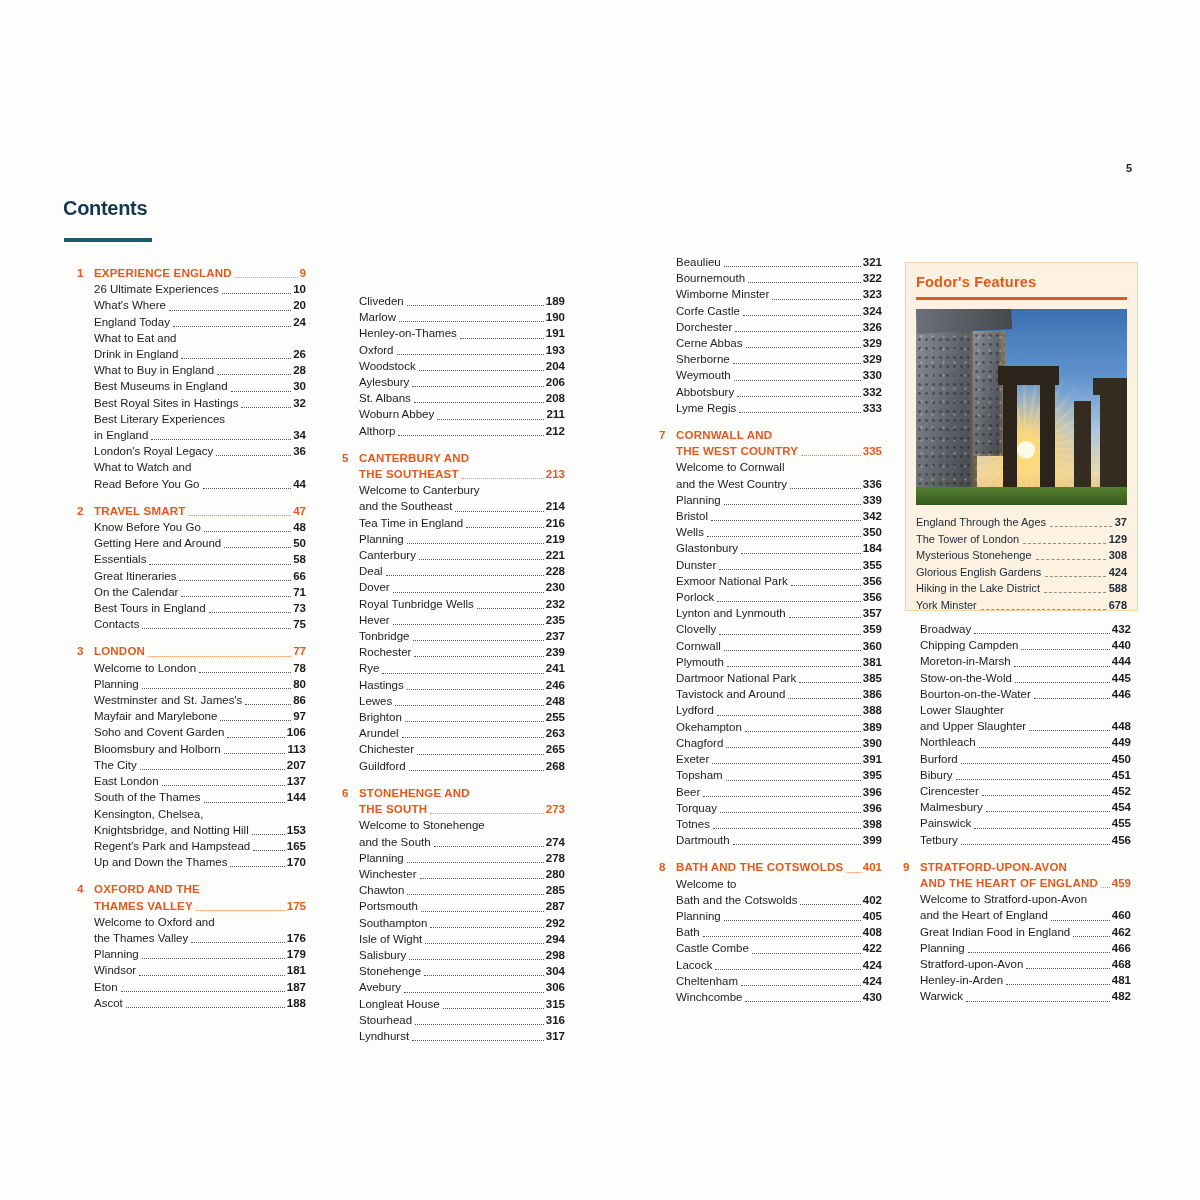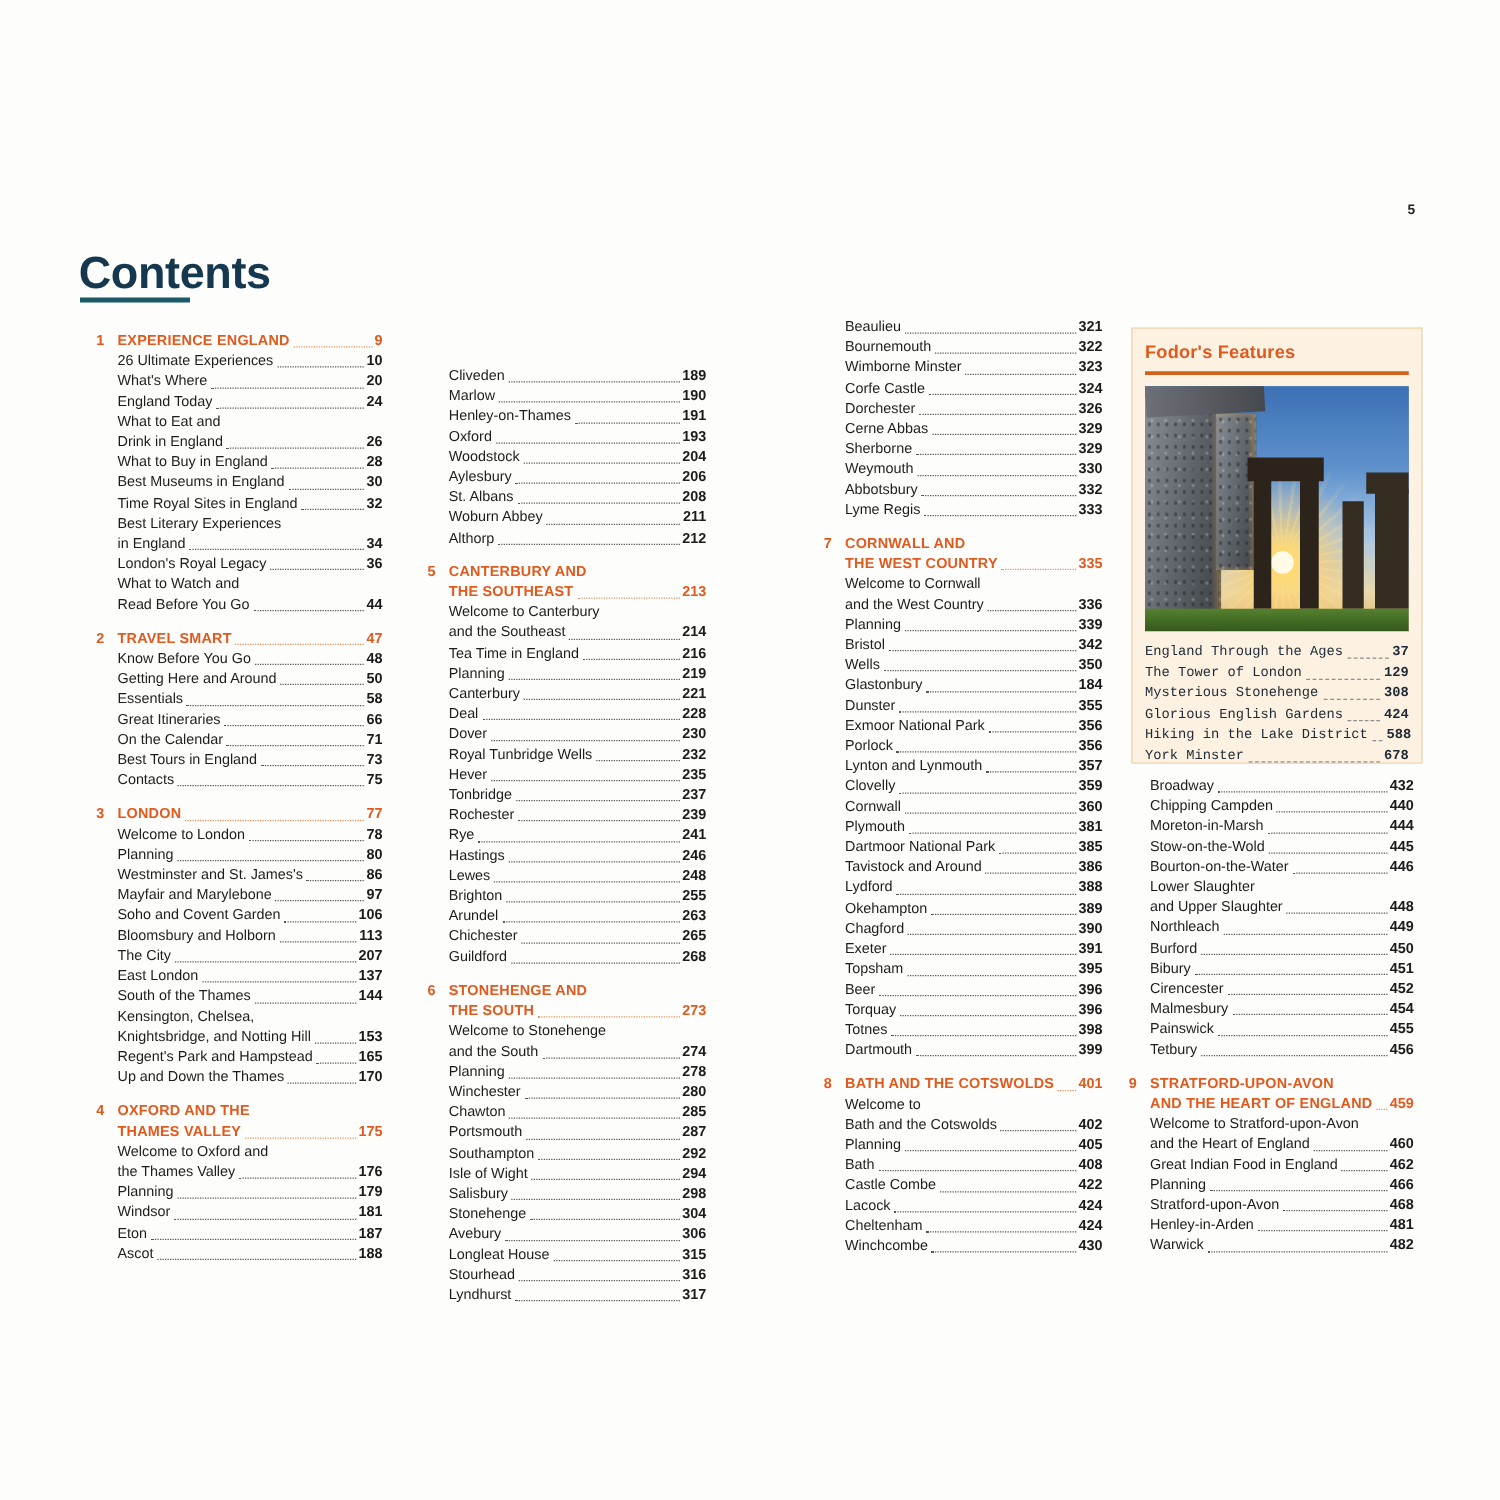--- a/index.html
+++ b/index.html
@@ -12,21 +12,21 @@
   html,body{margin:0;padding:0;}
   body{
     width:1200px;height:1200px;background:#fdfdfc;
     font-family:"Liberation Sans",sans-serif;color:var(--ink);
     position:relative;overflow:hidden;
   }
   .page{position:absolute;inset:0;}
   .folio{position:absolute;left:1126px;top:162px;font-size:11px;font-weight:bold;color:#222;}
   .contents-title{
     position:absolute;left:63px;top:197px;margin:0;
-    font-size:36px;font-weight:bold;color:var(--navy);letter-spacing:-.3px;
+    font-size:20px;font-weight:bold;color:var(--navy);letter-spacing:-.3px;
   }
   .title-rule{position:absolute;left:64px;top:238px;width:88px;height:4px;background:var(--teal);}
 
   .toc-col{position:absolute;font-size:11.5px;}
   #col1{left:94px;top:265px;width:212px;}
   #col2{left:359px;top:265px;width:206px;margin-top:28px;}
   #col3{left:676px;top:254px;width:206px;}
   #col4{left:920px;top:621px;width:211px;}
 
   .section{position:relative;margin-top:11px;}
@@ -69,21 +69,21 @@
   .silh{position:absolute;background:#2c241b;}
   .cPostL{left:41%;top:38%;width:7%;height:53%;}
   .cPostR{left:59%;top:38%;width:7%;height:53%;}
   .cLintel{left:39%;top:29%;width:29%;height:10%;}
   .rPost1{left:75%;top:47%;width:8%;height:44%;background:#352c21;}
   .rPost2{left:87%;top:42%;width:13%;height:49%;background:#352c21;}
   .rLintel{left:84%;top:35%;width:16%;height:9%;background:#352c21;}
   .grass{position:absolute;left:0;bottom:0;width:100%;height:9%;
     background:linear-gradient(180deg,#55812f 0%,#33591c 100%);}
   .f-list{margin-top:9px;font-size:11px;color:#1d2935;}
-  .f-list .row{line-height:16.5px;font-family:Liberation Mono, monospace;}
+  .f-list .row{line-height:16.5px;}
   .f-list .leader{border-bottom:1px dashed #8f8f8f;margin:0 3px 3.5px 4px;}
   .f-list .pg{font-weight:bold;color:#1d2935;}
 </style>
 </head>
 <body>
 
 <div class="page">
   <div class="folio">5</div>
   <h1 class="contents-title">Contents</h1>
   <div class="title-rule"></div>
@@ -123,21 +123,21 @@
           <span class="txt">What to Buy in England</span>
           <span class="leader"></span>
           <span class="pg">28</span>
         </div>
         <div class="row entry">
           <span class="txt">Best Museums in England</span>
           <span class="leader"></span>
           <span class="pg">30</span>
         </div>
         <div class="row entry">
-          <span class="txt">Time Royal Sites in England</span>
+          <span class="txt">Best Royal Sites in Hastings</span>
           <span class="leader"></span>
           <span class="pg">32</span>
         </div>
         <div class="row entry">
           <span class="txt">Best Literary Experiences</span>
         </div>
         <div class="row entry">
           <span class="txt">in England</span>
           <span class="leader"></span>
           <span class="pg">34</span>

